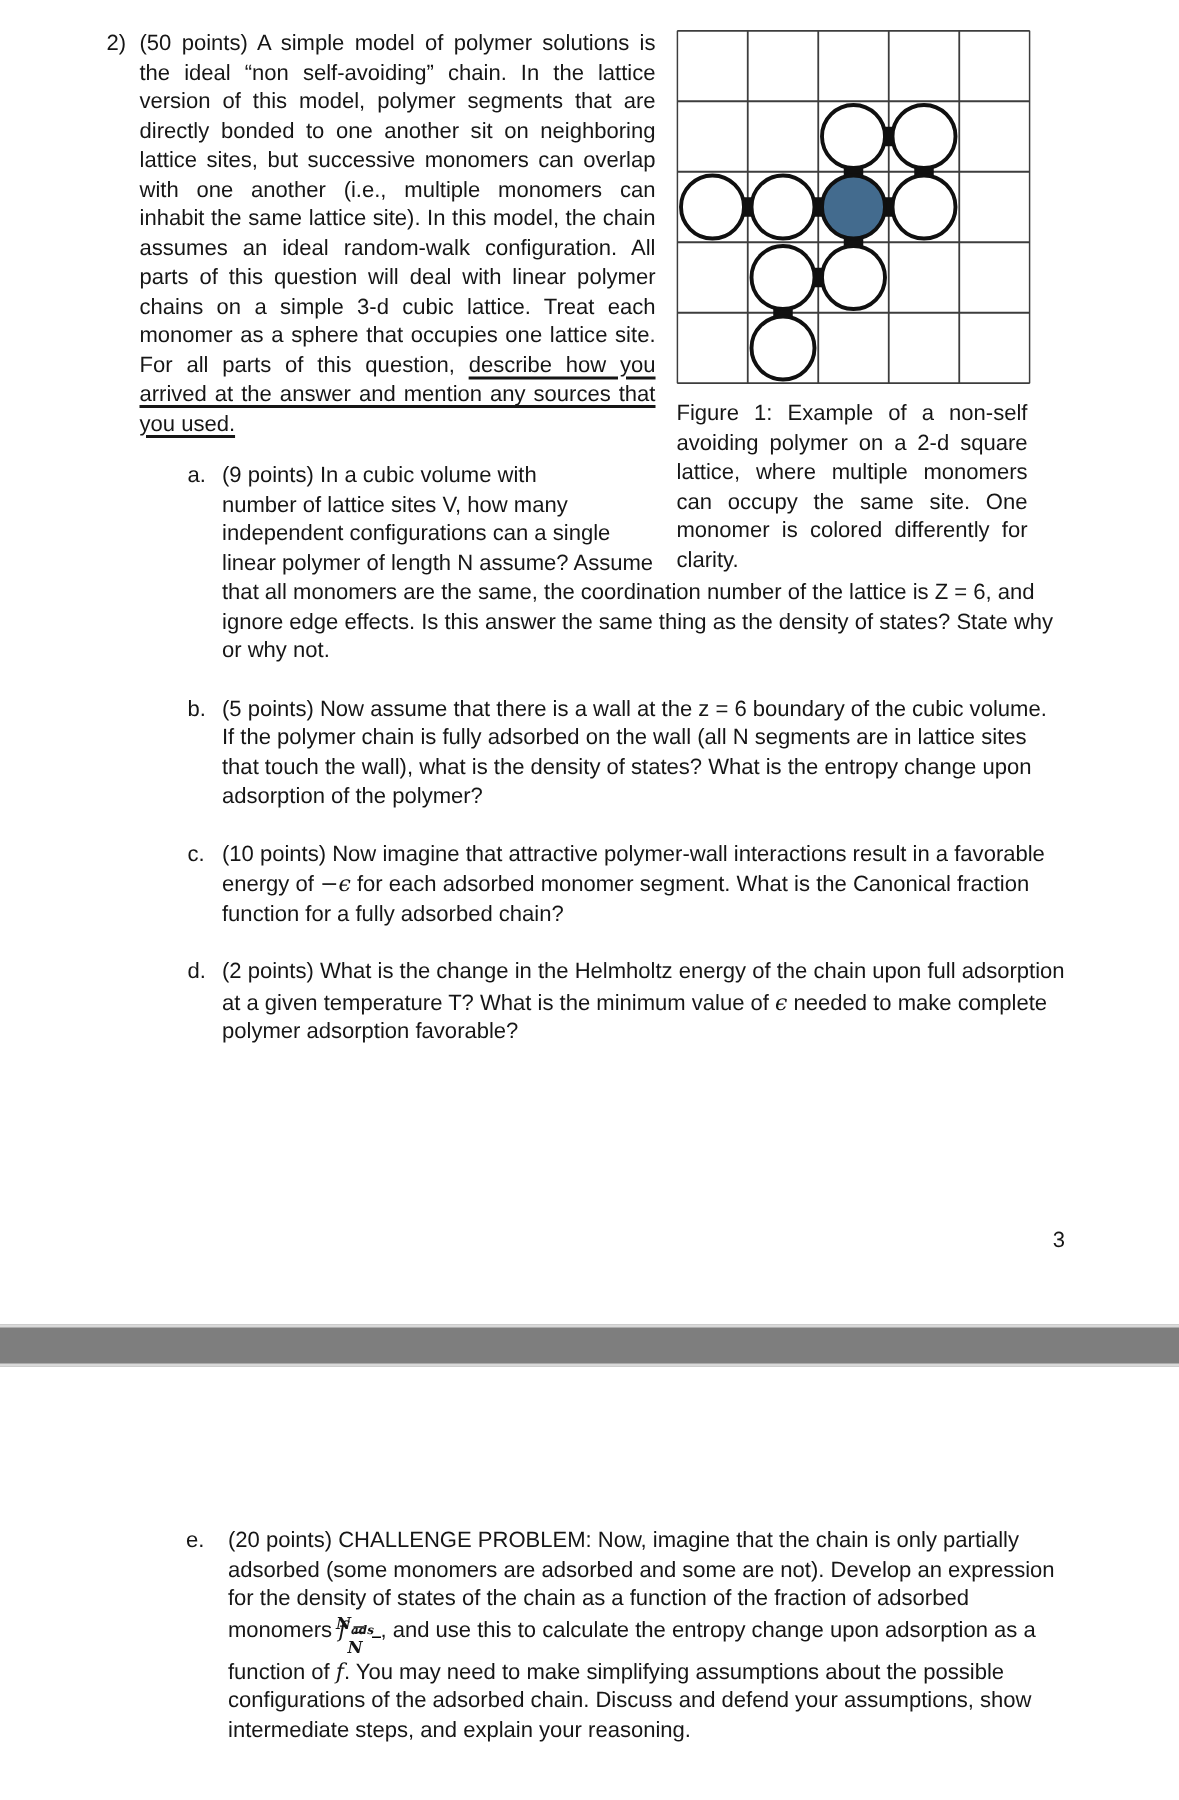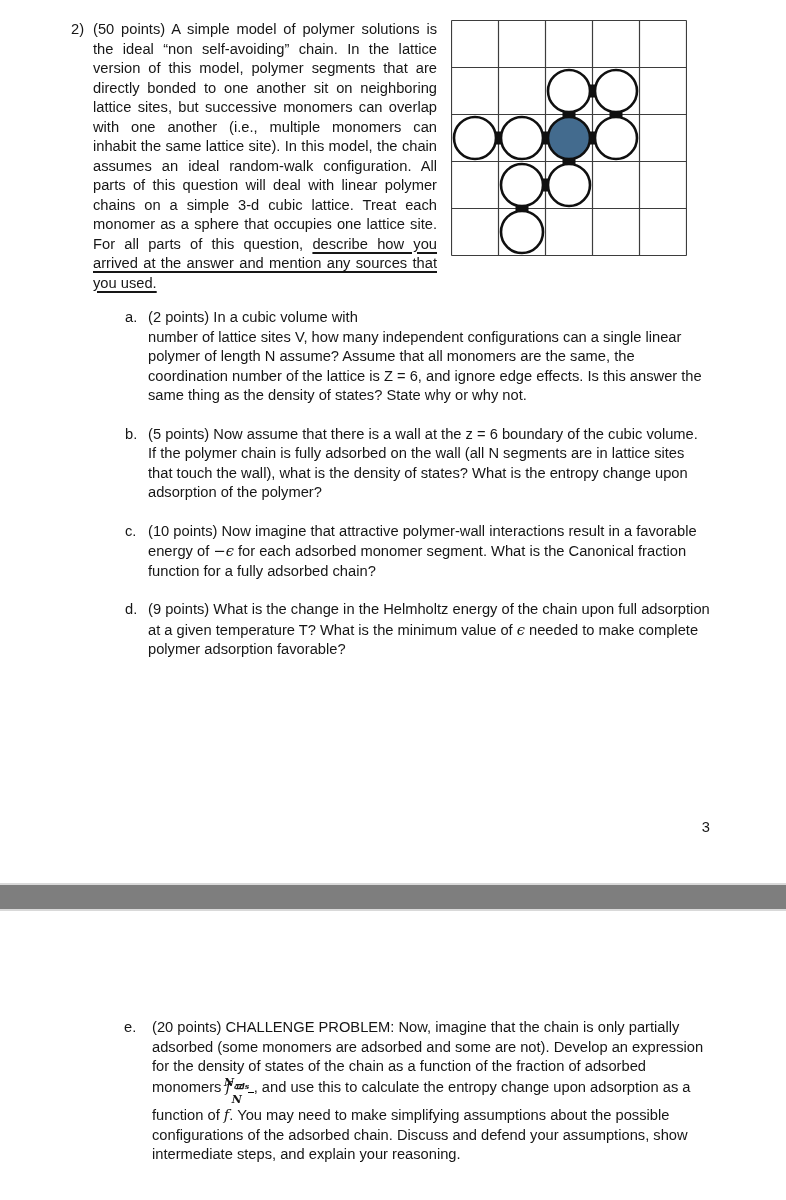--- a/index.html
+++ b/index.html
@@ -101,39 +101,40 @@
             <circle cx="118" cy="71" r="21" fill="#ffffff" stroke="#101010" stroke-width="2.6"></circle>
             <circle cx="165" cy="71" r="21" fill="#ffffff" stroke="#101010" stroke-width="2.6"></circle>
             <circle cx="24" cy="118" r="21" fill="#ffffff" stroke="#101010" stroke-width="2.6"></circle>
             <circle cx="71" cy="118" r="21" fill="#ffffff" stroke="#101010" stroke-width="2.6"></circle>
             <circle cx="118" cy="118" r="21" fill="#436b8e" stroke="#101010" stroke-width="2.6"></circle>
             <circle cx="165" cy="118" r="21" fill="#ffffff" stroke="#101010" stroke-width="2.6"></circle>
             <circle cx="71" cy="165" r="21" fill="#ffffff" stroke="#101010" stroke-width="2.6"></circle>
             <circle cx="118" cy="165" r="21" fill="#ffffff" stroke="#101010" stroke-width="2.6"></circle>
             <circle cx="71" cy="212" r="21" fill="#ffffff" stroke="#101010" stroke-width="2.6"></circle>
           </svg>
+        <span class="figure-caption" style="display:block">Figure 1: Example of a non-self avoiding polymer on a 2-d square lattice, where multiple monomers can occupy the same site. One monomer is colored differently for clarity.</span>
       </span>
       <span class="q-num">2)</span><span>(50 points) A simple model of polymer solutions is the ideal “non self-avoiding” chain. In the lattice version of this model, polymer segments that are directly bonded to one another sit on neighboring lattice sites, but successive monomers can overlap with one another (i.e., multiple monomers can inhabit the same lattice site). In this model, the chain assumes an ideal random-walk configuration. All parts of this question will deal with linear polymer chains on a simple 3-d cubic lattice. Treat each monomer as a sphere that occupies one lattice site. For all parts of this question, </span><span class="ul">describe how you arrived at the answer and mention any sources that you used.</span>
     </div>
 
     <div class="part part-first">
-      <span class="part-label">a.</span><span>(2 points) In a cubic volume with</span><br>
+      <span class="part-label">a.</span><span>(9 points) In a cubic volume with</span><br>
       <span>number of lattice sites V, how many independent configurations can a single linear polymer of length N assume? Assume that all monomers are the same, the coordination number of the lattice is Z = 6, and ignore edge effects. Is this answer the same thing as the density of states? State why or why not.</span>
     </div>
 
     <div class="part">
       <span class="part-label">b.</span><span>(5 points) Now assume that there is a wall at the z = 6 boundary of the cubic volume. If the polymer chain is fully adsorbed on the wall (all N segments are in lattice sites that touch the wall), what is the density of states? What is the entropy change upon adsorption of the polymer?</span>
     </div>
 
     <div class="part">
       <span class="part-label">c.</span><span>(10 points) Now imagine that attractive polymer-wall interactions result in a favorable energy of </span><span class="mathit">−ϵ</span><span> for each adsorbed monomer segment. What is the Canonical fraction function for a fully adsorbed chain?</span>
     </div>
 
     <div class="part">
-      <span class="part-label">d.</span><span>(9 points) What is the change in the Helmholtz energy of the chain upon full adsorption at a given temperature T? What is the minimum value of </span><span class="mathit">ϵ</span><span> needed to make complete polymer adsorption favorable?</span>
+      <span class="part-label">d.</span><span>(2 points) What is the change in the Helmholtz energy of the chain upon full adsorption at a given temperature T? What is the minimum value of </span><span class="mathit">ϵ</span><span> needed to make complete polymer adsorption favorable?</span>
     </div>
 
   </div>
 
   <div class="page-number">3</div>
 
   <div class="separator" style="background: rgb(126, 126, 126);"></div>
 
   <div class="page2">
     <div class="part">

